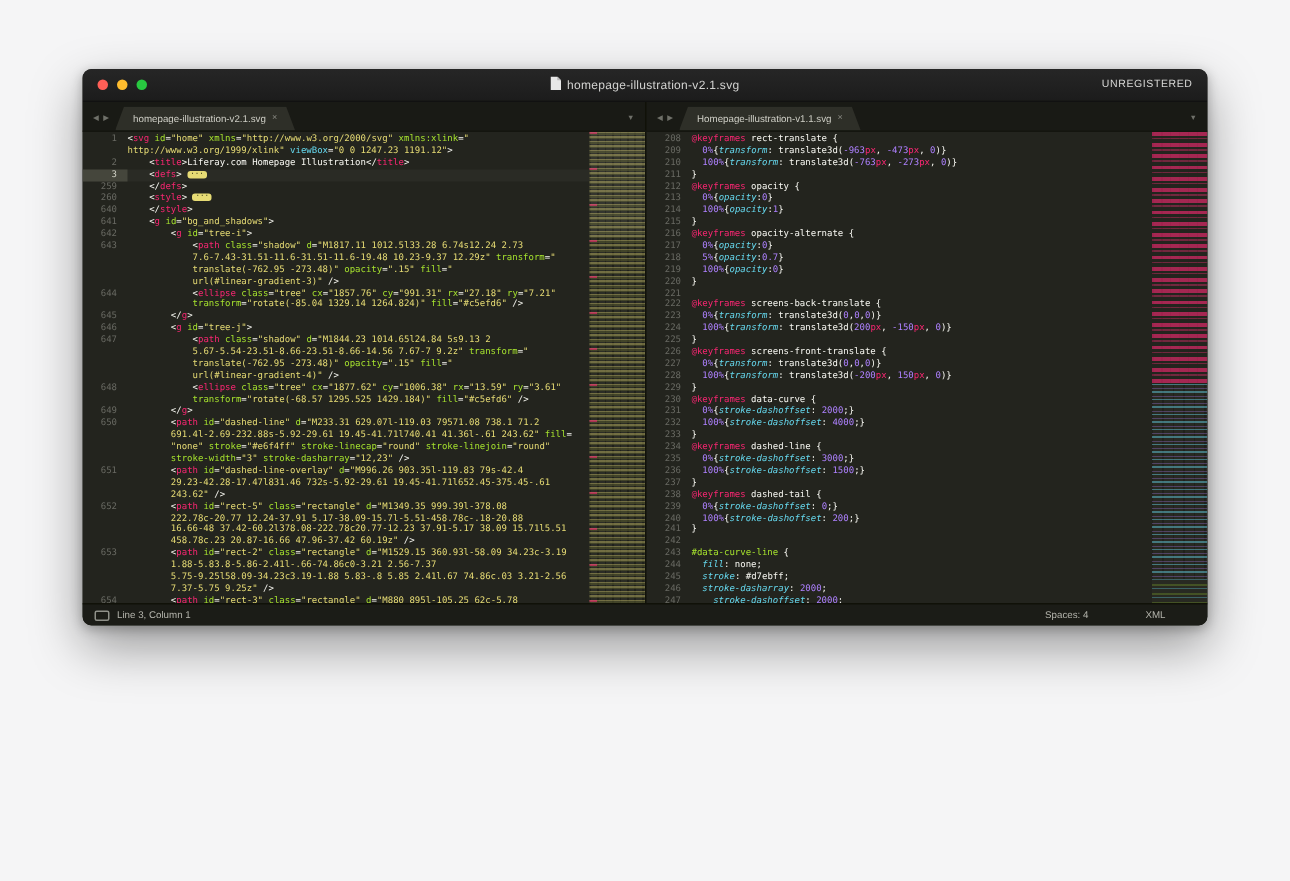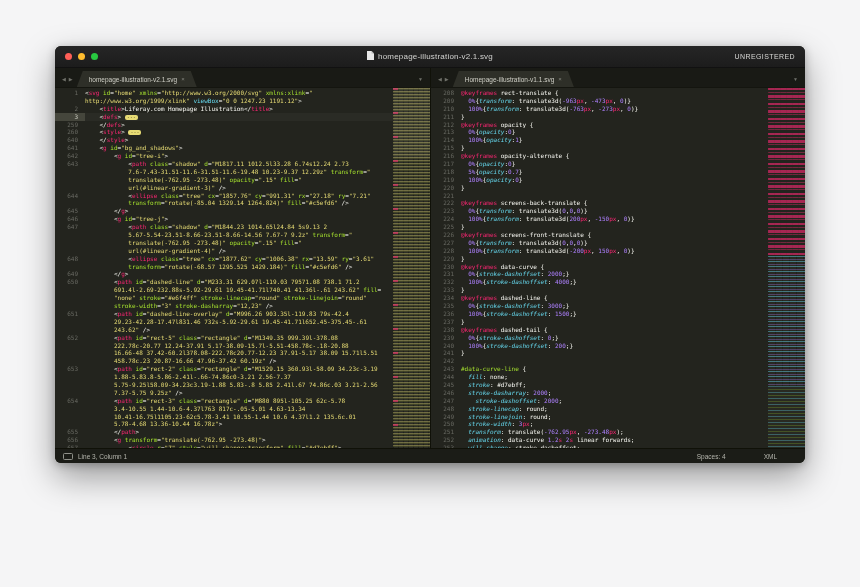--- a/index.html
+++ b/index.html
@@ -5,21 +5,21 @@
   * { margin:0; padding:0; box-sizing:border-box; }
   html,body { width:860px; height:587px; }
   body {
     background:#f5f5f6;
     font-family:"Liberation Sans", sans-serif;
     overflow:hidden;
   }
   .page { width:860px; height:587px; position:relative; }
 
   .window {
-    position:absolute; left:55px; top:46px; width:750px; height:417px;
+    position:absolute; left:55px; top:46px; width:750px; height:371px;
     background:#23241e; border-radius:6px;
     box-shadow:0 14px 34px rgba(0,0,0,.38), 0 2px 8px rgba(0,0,0,.25);
     display:flex; flex-direction:column; overflow:hidden;
   }
 
   
   .titlebar {
     height:22px; flex:none;
     background:linear-gradient(#262626,#1c1c1c);
     display:flex; align-items:center; position:relative;

